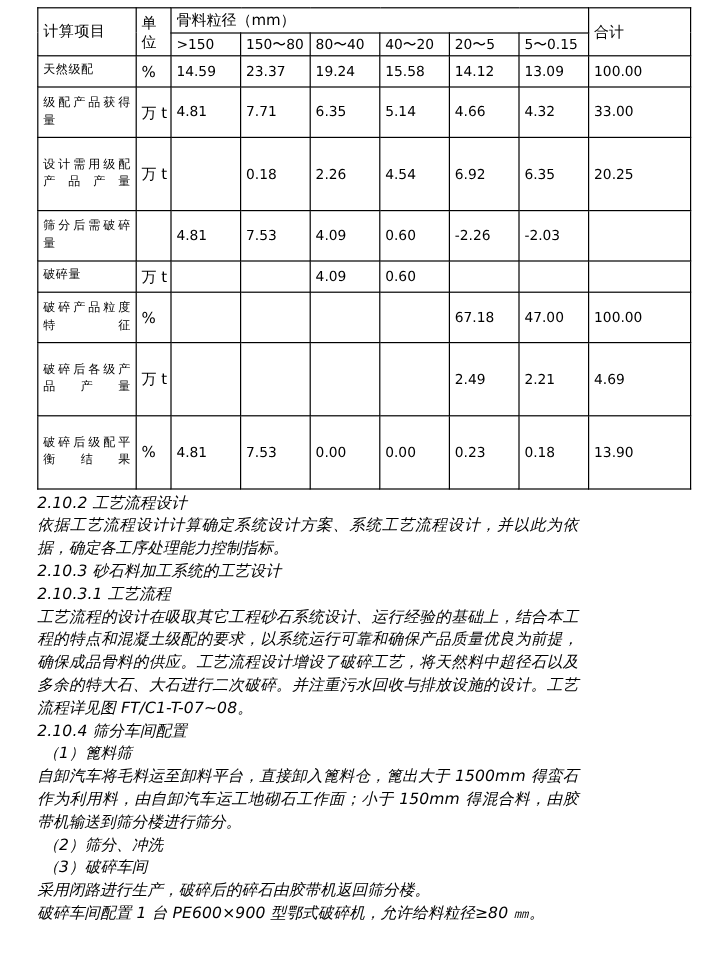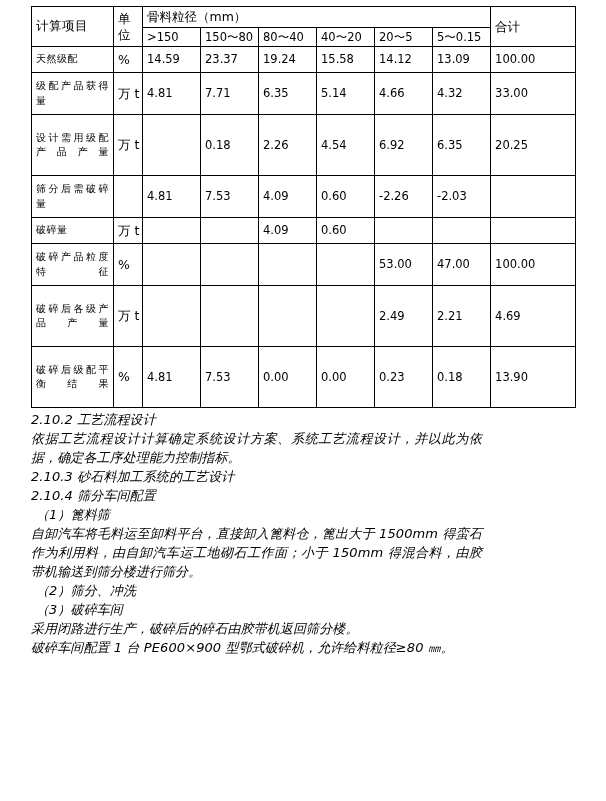--- a/index.html
+++ b/index.html
@@ -195,21 +195,21 @@
         <td class="num"></td>
       </tr>
 
       <tr class="h-two">
         <td class="item-name loose">破碎产品粒度特征</td>
         <td class="unit-cell">%</td>
         <td class="num"></td>
         <td class="num"></td>
         <td class="num"></td>
         <td class="num"></td>
-        <td class="num">53.00</td>
+        <td class="num">67.18</td>
         <td class="num">47.00</td>
         <td class="num">100.00</td>
       </tr>
 
       <tr class="h-three">
         <td class="item-name loose">破碎后各级产品产量</td>
         <td class="unit-cell">万 t</td>
         <td class="num"></td>
         <td class="num"></td>
         <td class="num"></td>
@@ -231,20 +231,22 @@
         <td class="num">13.90</td>
       </tr>
 
     </tbody>
   </table>
 
   <div class="body-text">
     <p class="noindent">2.10.2 工艺流程设计</p>
     <p class="noindent">依据工艺流程设计计算确定系统设计方案、系统工艺流程设计，并以此为依据，确定各工序处理能力控制指标。</p>
     <p class="noindent">2.10.3 砂石料加工系统的工艺设计</p>
+    <p class="noindent">2.10.3.1 工艺流程</p>
+    <p class="noindent">工艺流程的设计在吸取其它工程砂石系统设计、运行经验的基础上，结合本工程的特点和混凝土级配的要求，以系统运行可靠和确保产品质量优良为前提，确保成品骨料的供应。工艺流程设计增设了破碎工艺，将天然料中超径石以及多余的特大石、大石进行二次破碎。并注重污水回收与排放设施的设计。工艺流程详见图 FT/C1-T-07~08。</p>
     <p class="noindent">2.10.4 筛分车间配置</p>
     <p class="indent1">（1）篦料筛</p>
     <p class="noindent">自卸汽车将毛料运至卸料平台，直接卸入篦料仓，篦出大于 1500mm 得蛮石作为利用料，由自卸汽车运工地砌石工作面；小于 150mm 得混合料，由胶带机输送到筛分楼进行筛分。</p>
     <p class="indent1">（2）筛分、冲洗</p>
     <p class="indent1">（3）破碎车间</p>
     <p class="noindent">采用闭路进行生产，破碎后的碎石由胶带机返回筛分楼。</p>
     <p class="noindent">破碎车间配置 1 台 PE600×900 型鄂式破碎机，允许给料粒径≥80 ㎜。</p>
   </div>
 
 </div>

